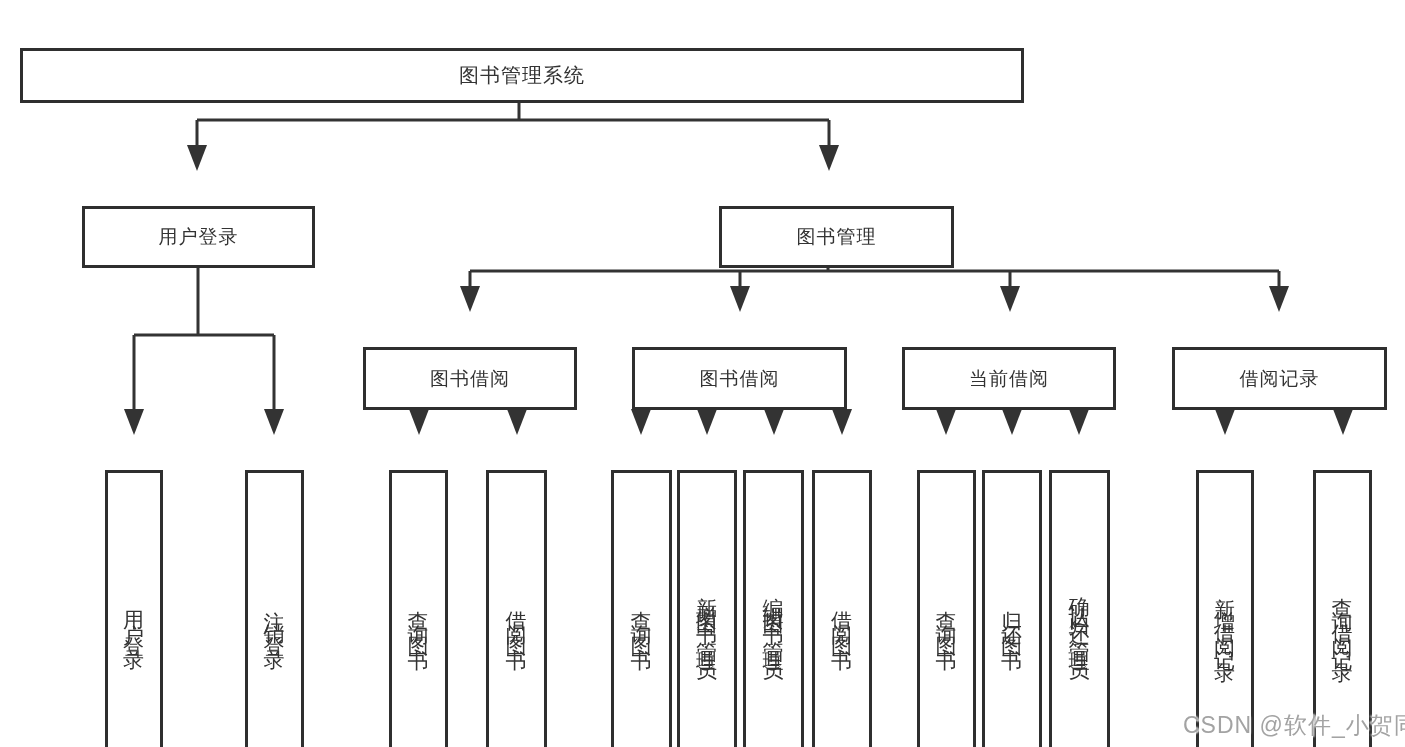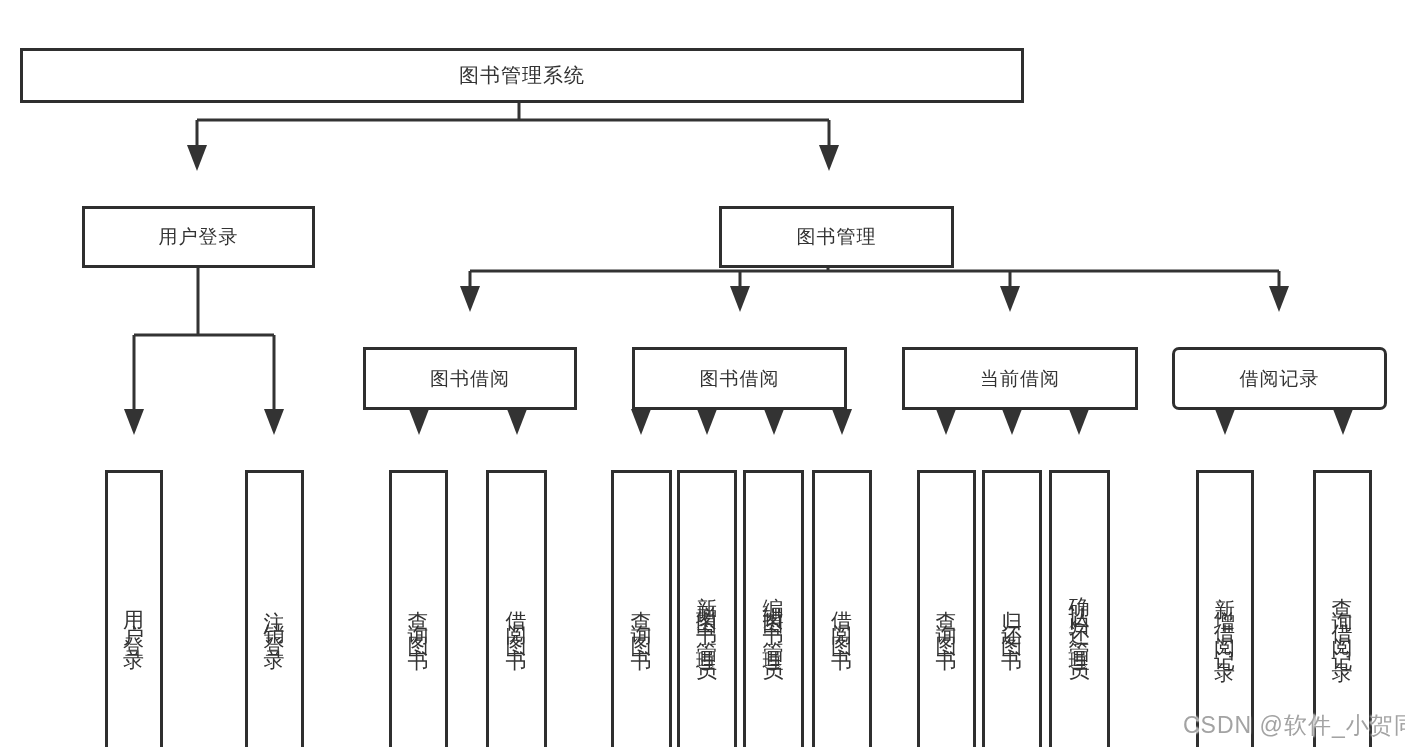--- a/index.html
+++ b/index.html
@@ -99,24 +99,24 @@
   <div class="node l2 h" style="left:719px;width:235px;">
     <span>图书管理</span>
   </div>
 
   <div class="node l3 h" style="left:363px;width:214px;">
     <span>图书借阅</span>
   </div>
   <div class="node l3 h" style="left:632px;width:215px;">
     <span>图书借阅</span>
   </div>
-  <div class="node l3 h" style="left:902px;width:236px;">
+  <div class="node l3 h" style="left:902px;width:214px;">
     <span>当前借阅</span>
   </div>
-  <div class="node l3 h" style="left:1172px;width:215px;border-radius:7px;">
+  <div class="node l3 h" style="left:1172px;width:215px;">
     <span>借阅记录</span>
   </div>
 
   <div class="node v" style="left:105px;width:58px;">
     <span>用户登录</span>
   </div>
   <div class="node v" style="left:245px;width:59px;">
     <span>注销登录</span>
   </div>
 

